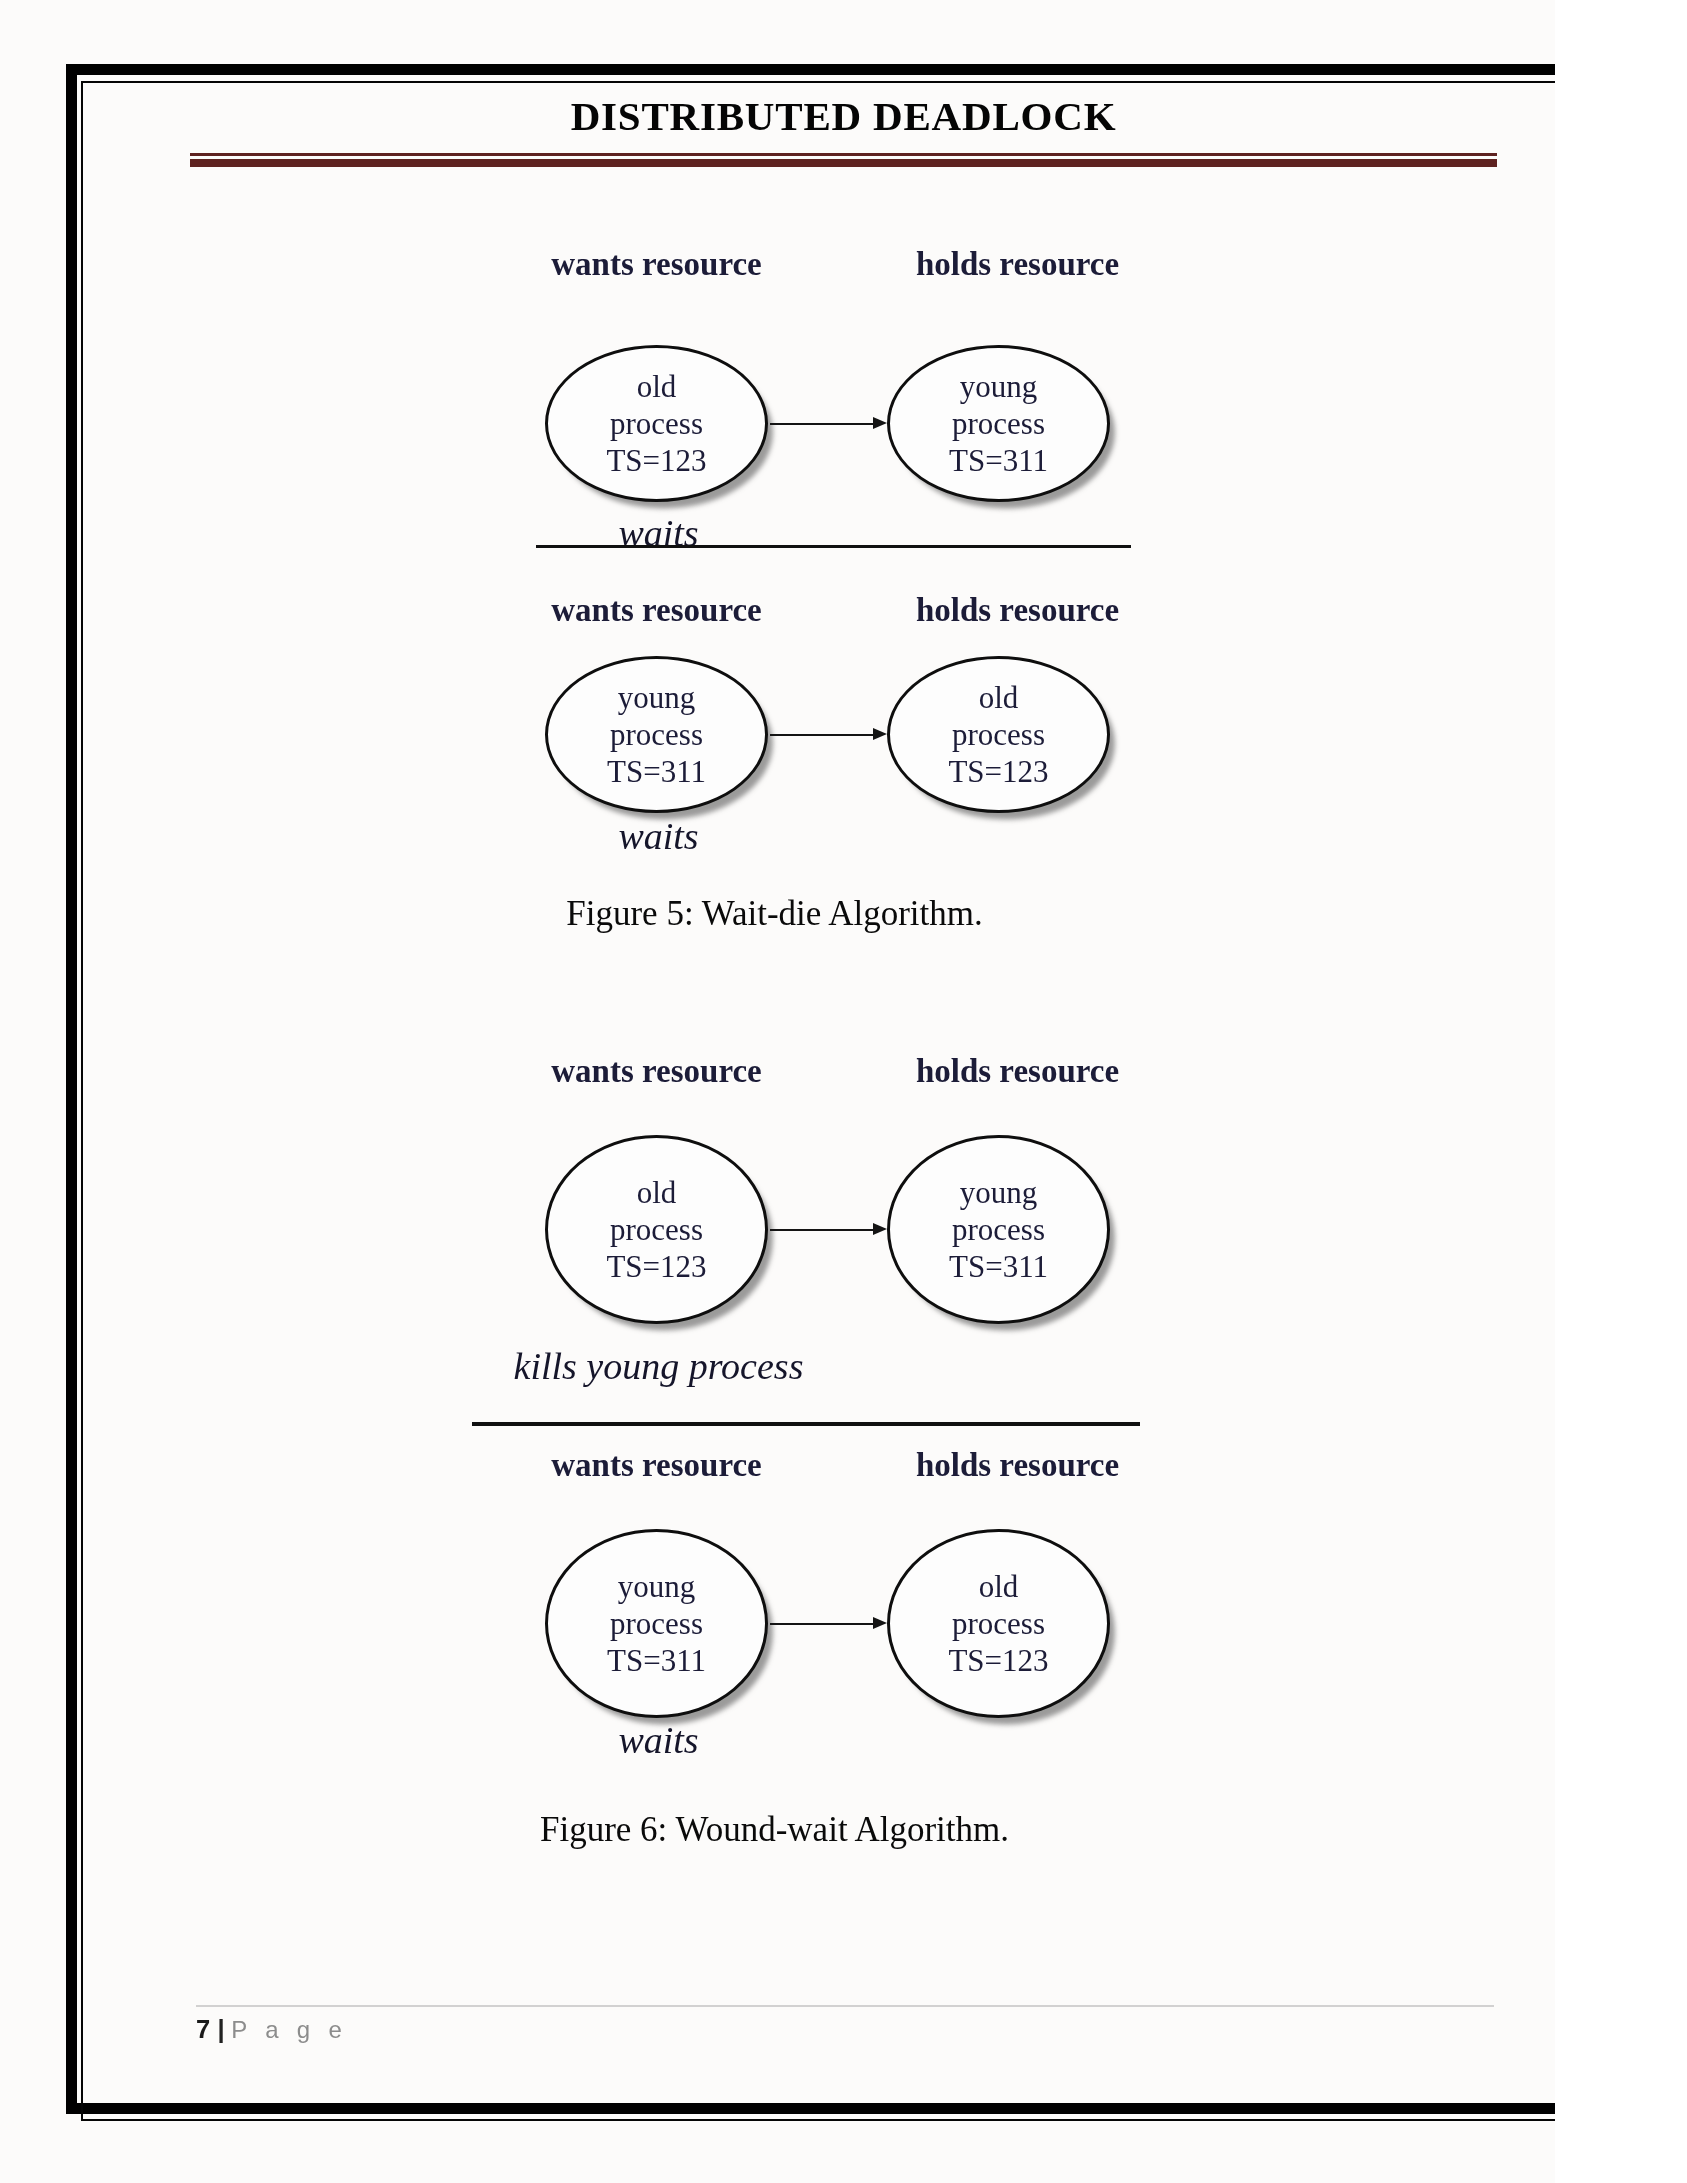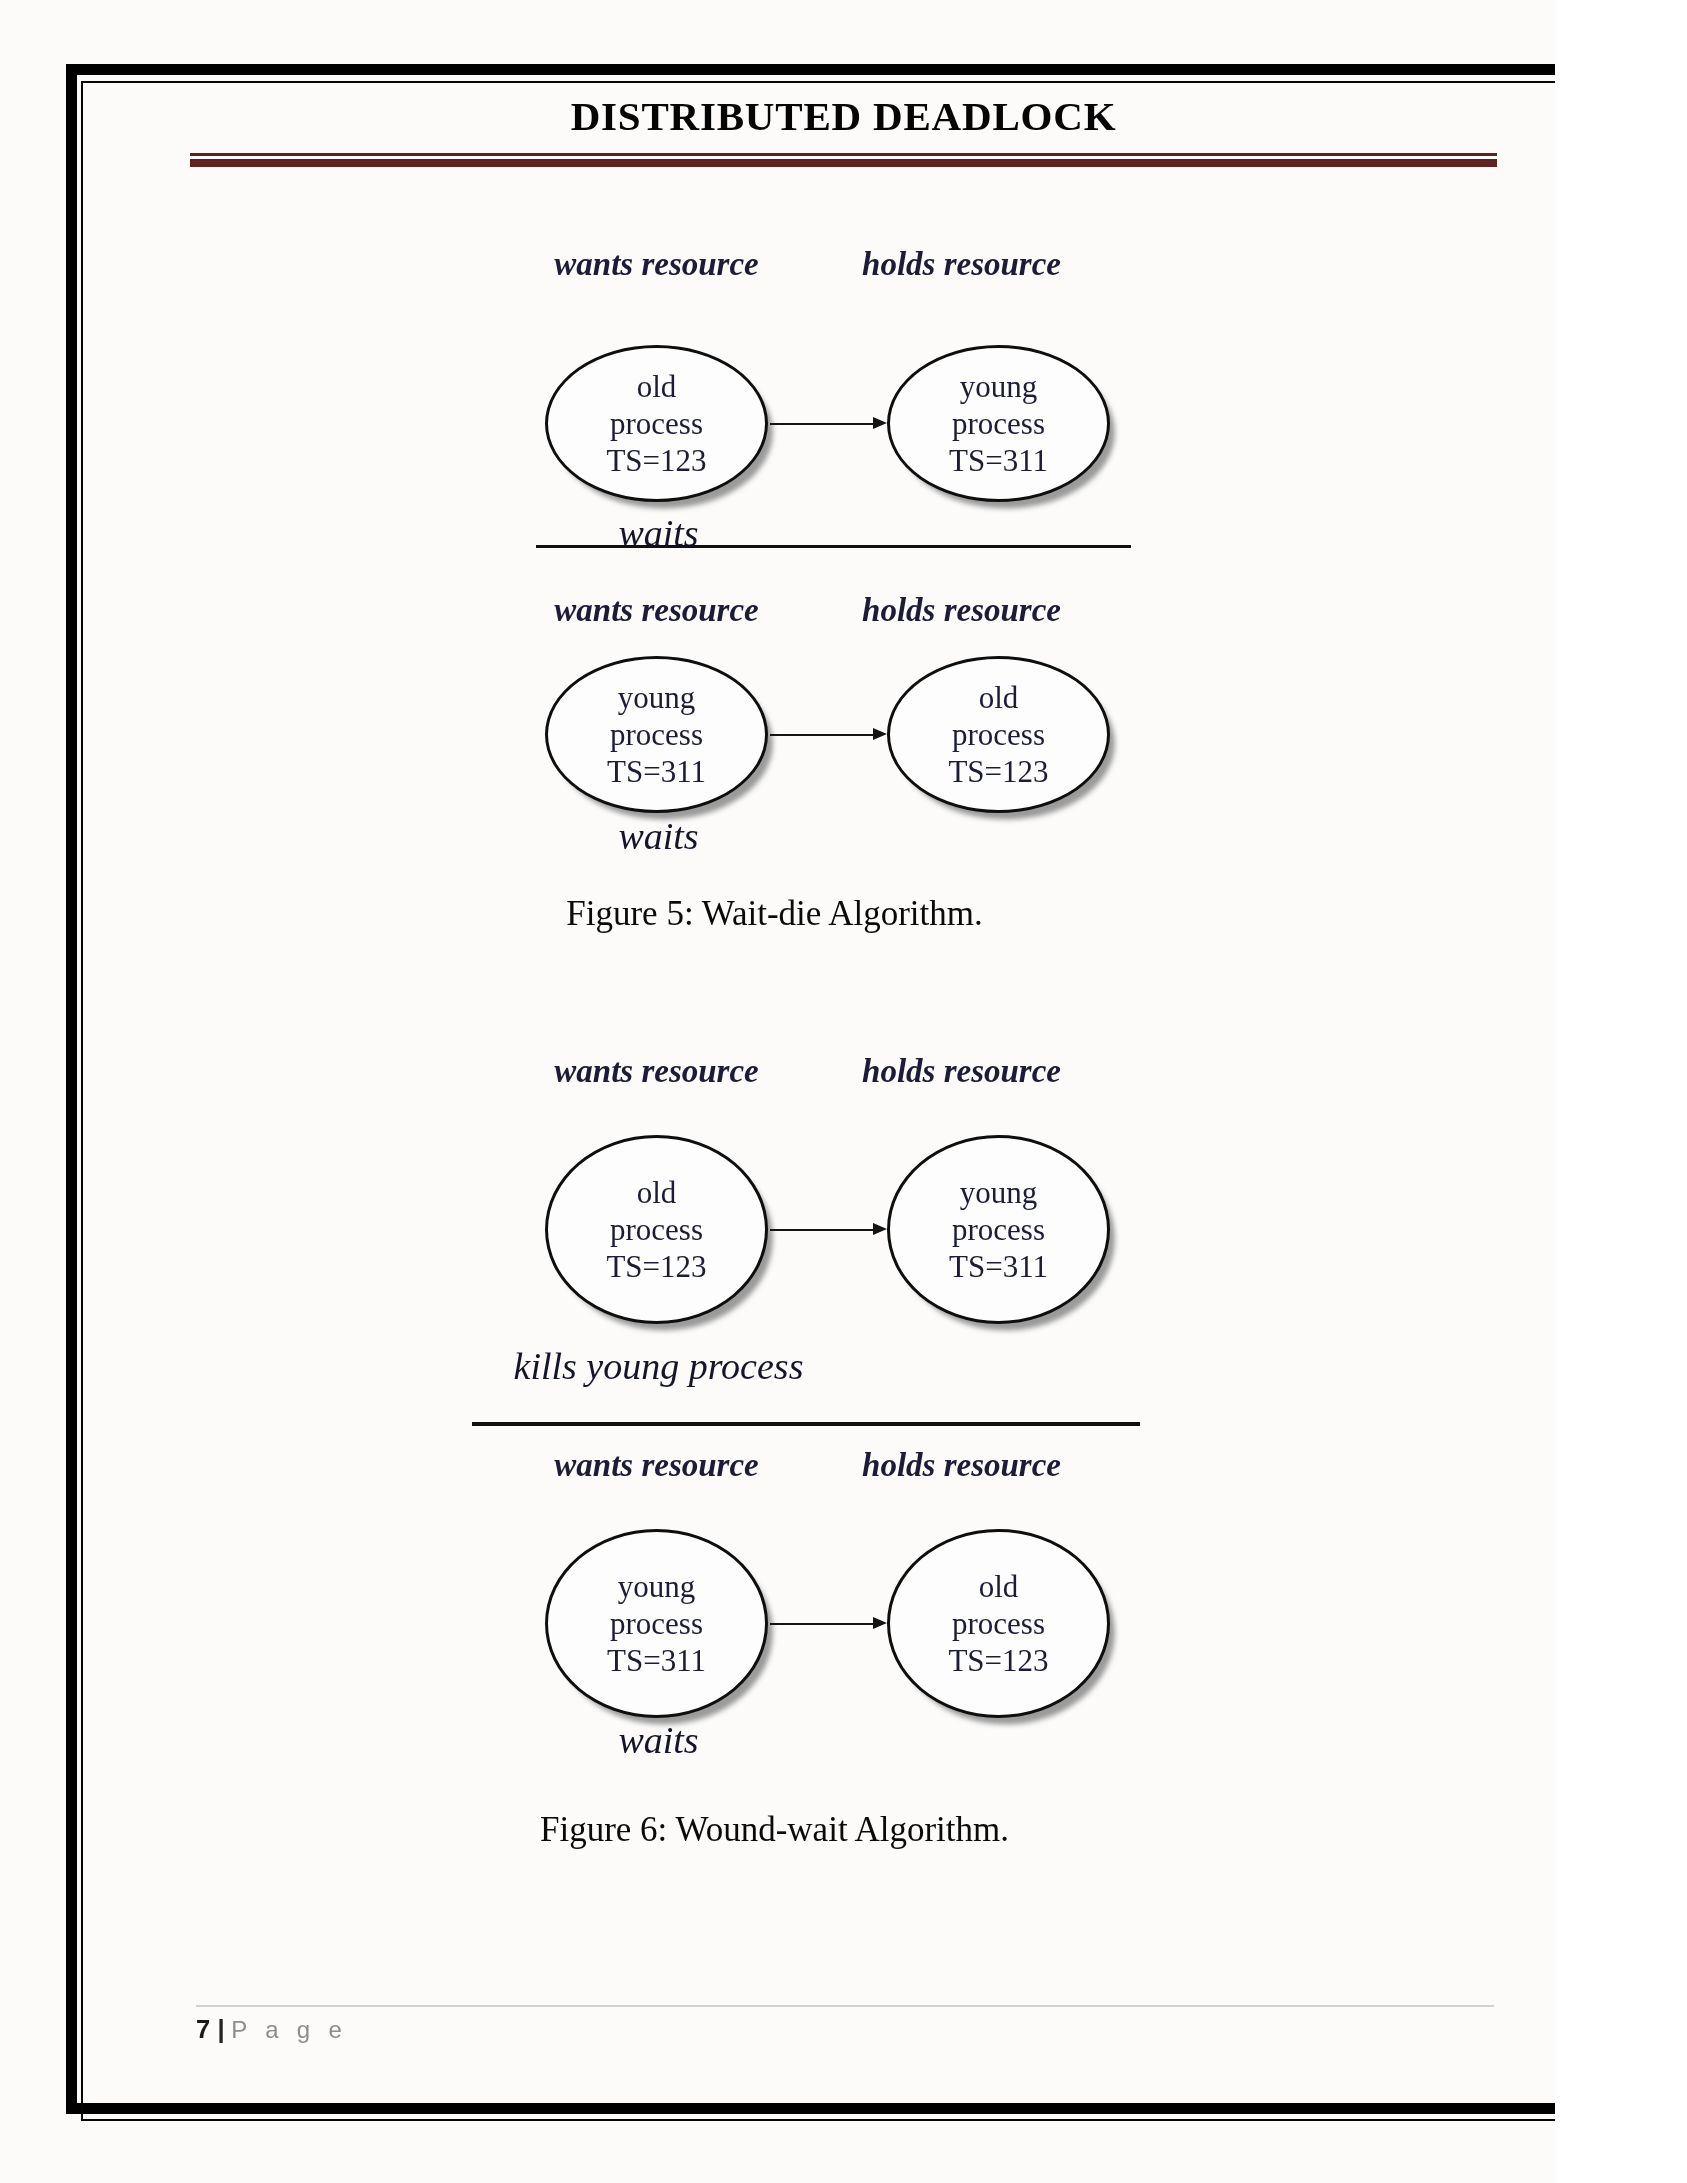--- a/index.html
+++ b/index.html
@@ -18,23 +18,23 @@
     font-size:41px; font-weight:bold; letter-spacing:0.8px; color:#050505; line-height:1;}
   .rule-thin{position:absolute; top:153px; left:190px; width:1307px; height:3.3px; background:#5e2220;}
   .rule-thick{position:absolute; top:159px; left:190px; width:1307px; height:8.2px; background:#5e2220;}
   
   .panel{position:absolute; left:0; width:1687px; height:0.8px;}
   .p5a{top:244px; --etop:101px; --eh:157px; --otop:269px;}
   .p5b{top:590px; --etop:66px;  --eh:157px; --otop:226px;}
   .p6a{top:1051px; --etop:84px; --eh:189px; --otop:295px;}
   .p6b{top:1445px; --etop:84px; --eh:189px; --otop:275px;}
   .col-header{position:absolute; top:0; width:247px; text-align:center;
-    font-weight:bold; font-style:italic; font-size:33px; line-height:40px; color:#1c1c38;}
+    font-weight:bold; font-size:33px; line-height:40px; color:#1c1c38;}
   .col-header.left{left:533px;}
-  .col-header.right{left:838px;}
+  .col-header.right{left:894px;}
   .node{position:absolute; top:var(--etop); width:223px; height:var(--eh);
     border:3.3px solid #0e0e0e; border-radius:50%; background:#fdfdfd;
     box-shadow:7.4px 9px 5px -2.5px rgba(95,95,95,0.62);
     display:flex; flex-direction:column; justify-content:center;
     font-size:31px; line-height:37px; color:#1c1c38; box-sizing:border-box; text-align:center;}
   .node.left{left:545px;}
   .node.right{left:887px;}
   .arrow{position:absolute; left:770px; width:117px; height:15px;
     top:calc(var(--etop) + var(--eh)/2 - 7.4px);}
   .arrow .shaft{position:absolute; left:0; right:10px; top:6.6px; height:2.5px; background:#141414;}

